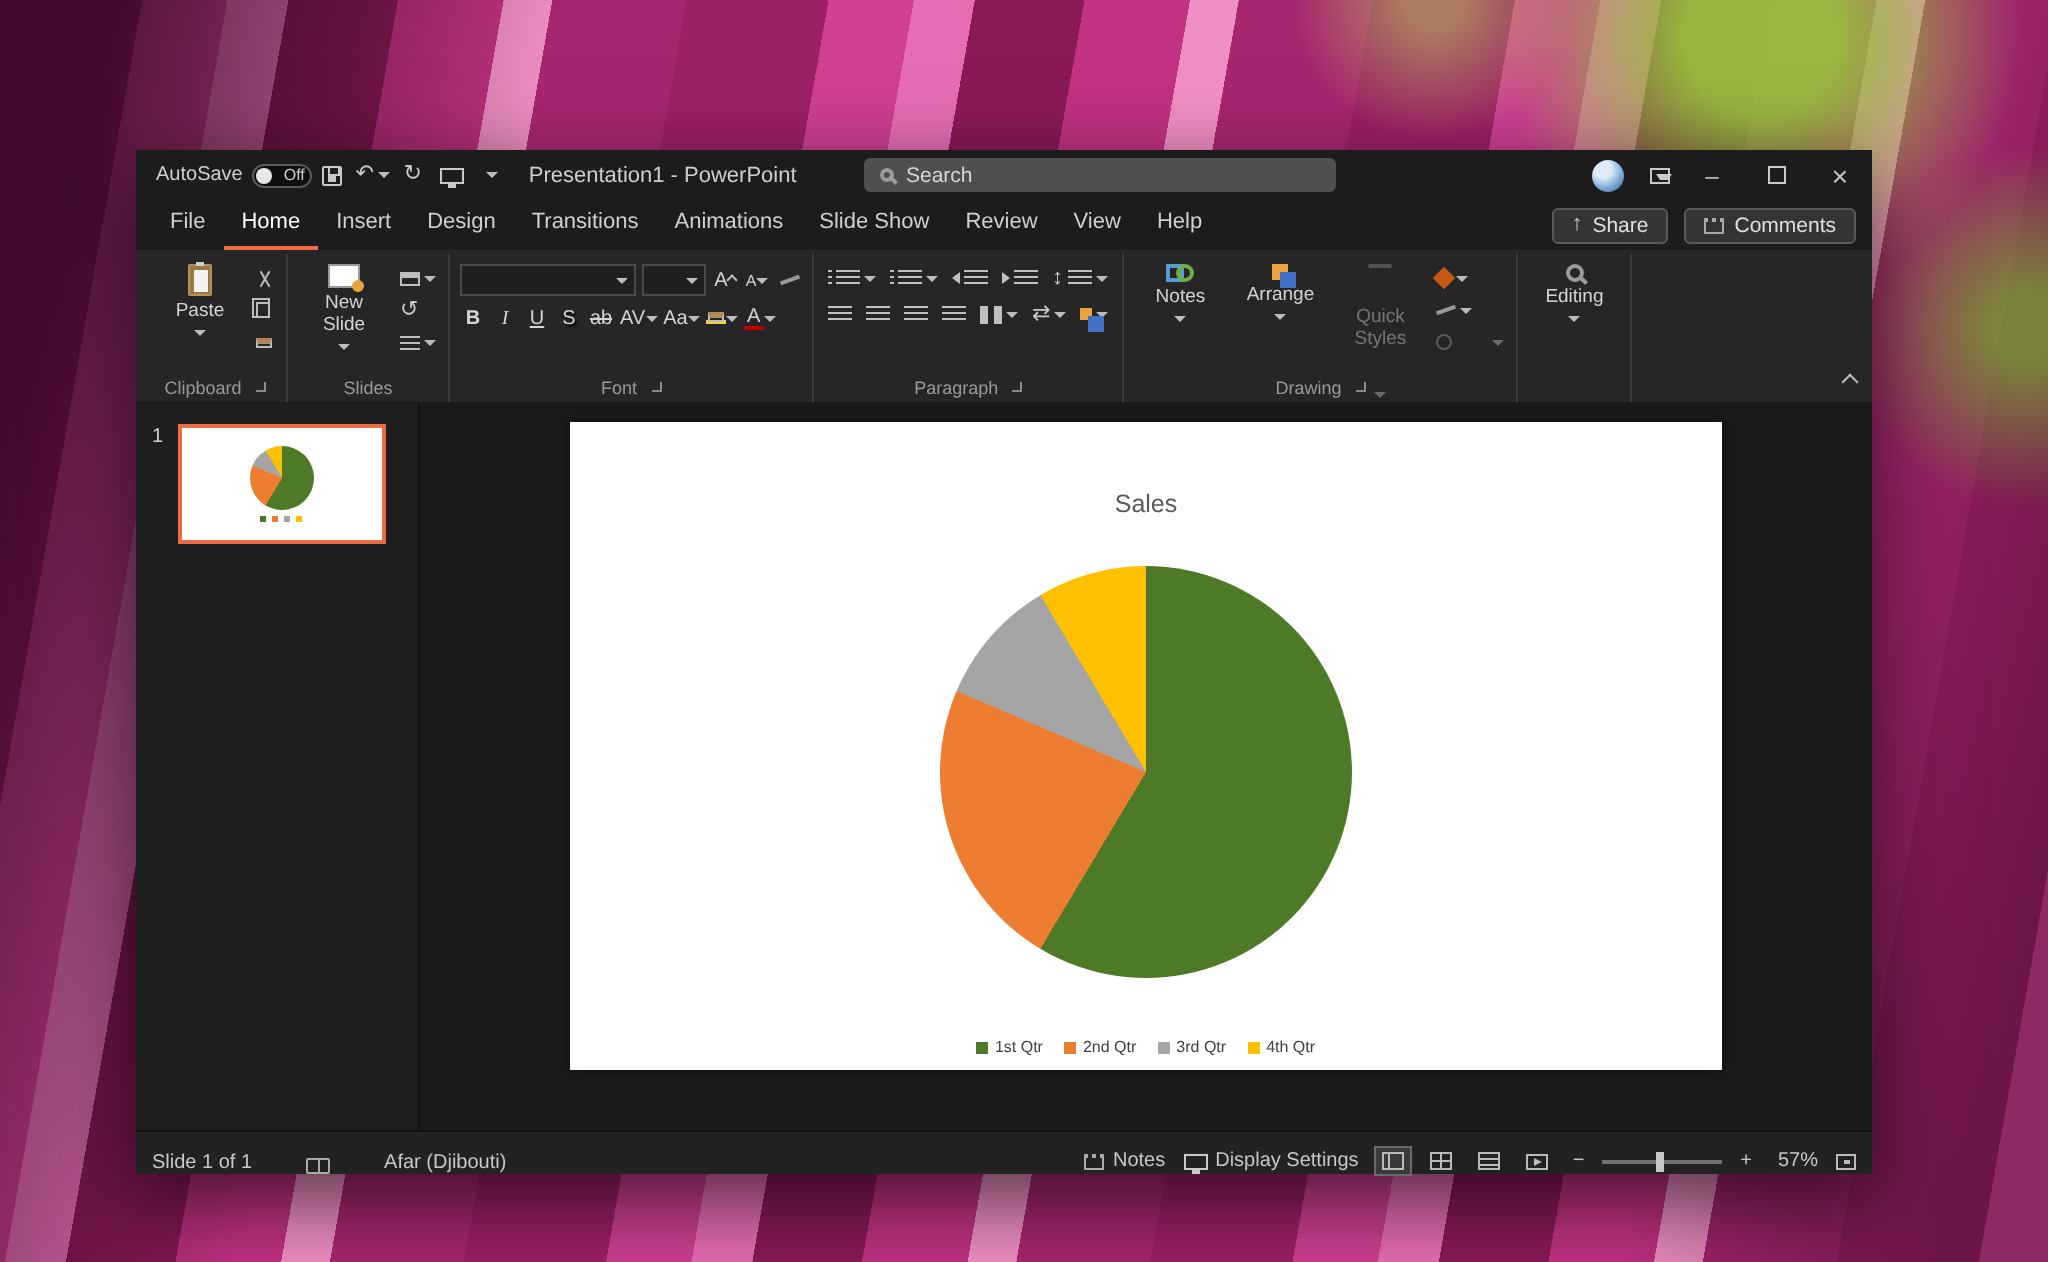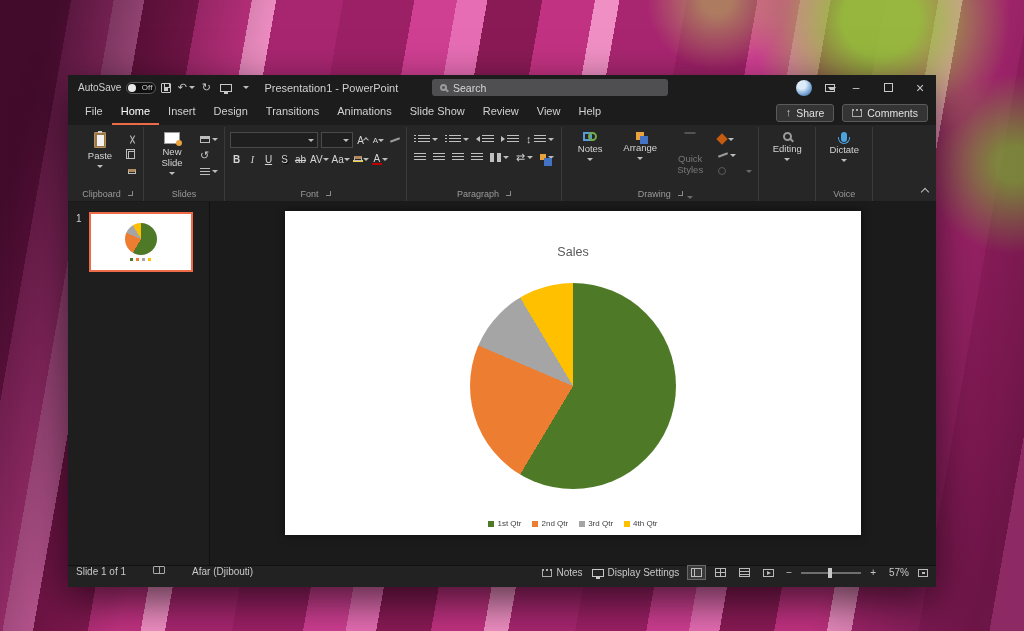--- a/index.html
+++ b/index.html
@@ -140,21 +140,21 @@
   .slide{ width:576px; height:324px; background:#ffffff; margin:9px auto 0; box-shadow:0 0 8px rgba(0,0,0,.55); display:flex; flex-direction:column; align-items:center;gap:16px;}
   .chart-title{ margin-top:34px; font-size:12.5px; color:#595959;}
   .pie-render.main{ width:206px; height:206px; margin-top:8px;}
   .legend{ display:flex; gap:11px; margin-top:14px; align-items:center; font-size:8px; color:#3f3f3f;}
   .legend-item{ display:flex; align-items:center; gap:3px;}
   .legend-swatch{ width:6px; height:6px; display:inline-block;}
   .legend.minileg{ gap:3px; margin-top:0;}
   .legend.minileg .legend-swatch{ width:3px; height:3px;}
 
   
-  .statusbar{ height:22px; flex:0 0 22px; background:#222222; border-top:1px solid #111; display:flex; align-items:flex-start; gap:27px; padding:0 8px; font-size:10px; color:#c8c8c8;}
+  .statusbar{ height:22px; flex:0 0 22px; background:#222222; border-top:1px solid #111; display:flex; align-items:flex-end; gap:27px; padding:0 8px; font-size:10px; color:#c8c8c8;}
   .sb-right{ margin-left:auto; display:flex; align-items:center; gap:9px;}
   .sb-btn{ display:flex; align-items:center; gap:4px;}
   .viewbtns{ display:flex; align-items:center; gap:7px;}
   .viewbtn{ padding:2px 3px; display:flex; align-items:center;}
   .viewbtn.active{ background:#3a3a3a; outline:1px solid #6a6a6a;}
   .zoom-track{ position:relative; width:60px; height:2px; background:#6f6f6f;}
   .zoom-thumb{ position:absolute; left:45%; top:-4px; width:4px; height:10px; background:#c8c8c8;}
   .zoom-pct{ min-width:24px; text-align:right;}
   .ribbon-collapse{ position:absolute; right:8px; bottom:4px;}
 </style>
@@ -456,32 +456,20 @@
         <div class="rgroup-body">
           <span class="bigbtn">
             <span class="ic ic-search" style="width:9px;height:9px;"></span>
             <span class="lbl">Editing</span>
             <span class="caret-down"></span>
           </span>
         </div>
         <div class="rgroup-label"></div>
       </div>
 
-      <div class="rgroup">
-        <div class="rgroup-body">
-          <span class="bigbtn">
-            <span class="ic ic-mic"></span>
-            <span class="lbl">Dictate</span>
-            <span class="caret-down"></span>
-          </span>
-        </div>
-        <div class="rgroup-label">
-            <span>Voice</span>
-          </div>
-      </div>
 
 
       <span class="ribbon-collapse"><span class="chev-up"></span></span>
     </div>
 
     <div class="workspace">
       <div class="thumb-panel">
         <span class="thumb-num">1</span>
         <div class="thumbnail">
           <div class="pie-render mini" style="background: conic-gradient(rgb(78, 122, 39) 0deg, rgb(78, 122, 39) 210.857deg, rgb(237, 125, 49) 210.857deg, rgb(237, 125, 49) 293.143deg, rgb(165, 165, 165) 293.143deg, rgb(165, 165, 165) 329.143deg, rgb(255, 192, 0) 329.143deg, rgb(255, 192, 0) 360deg);"></div>

